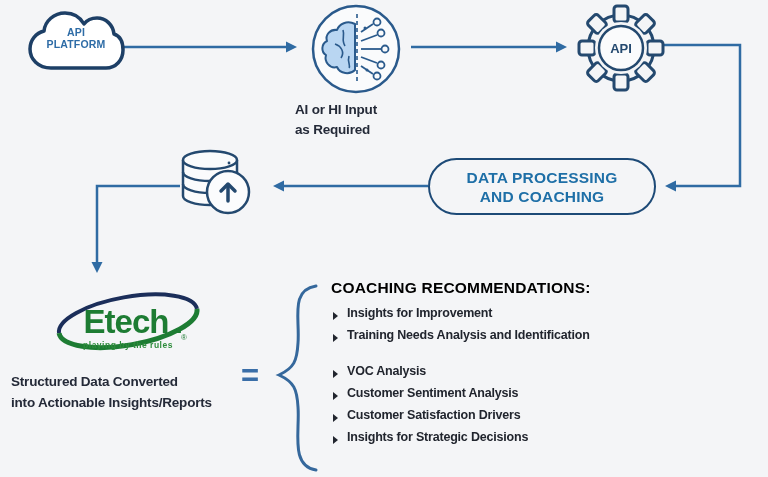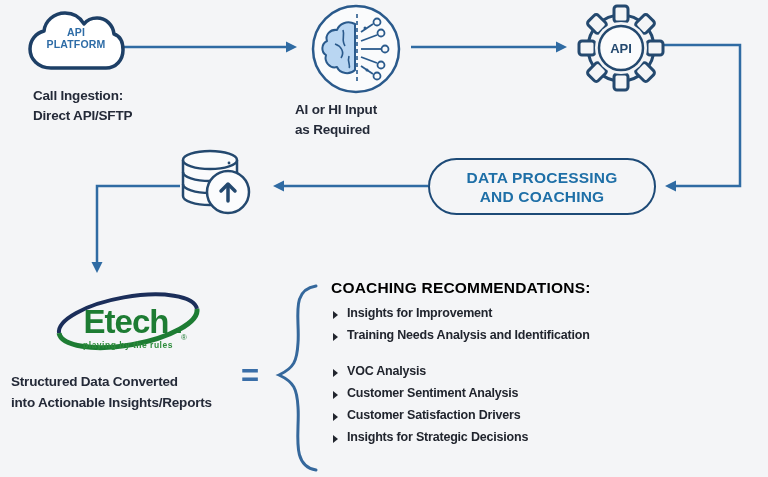--- a/index.html
+++ b/index.html
@@ -22,21 +22,21 @@
   .pill { left:428px; top:158px; width:228px; height:57px; border:2.5px solid #1d4a77;
           border-radius:30px; display:flex; align-items:center; justify-content:center; }
   .pill-text { color:#1e6fa7; font-weight:700; font-size:15.5px; line-height:19px; text-align:center; letter-spacing:0.2px; }
 
   
   .equals { left:241px; top:358px; font-size:31px; font-weight:700; color:#3a6ea8; }
 
   
   .recs { left:331px; top:279px; width:430px; }
   .rec-heading { color:#000000; font-weight:700; font-size:15.5px; letter-spacing:0.2px; margin-bottom:9px; }
-  .rec-item { display:flex; align-items:center; margin-bottom:8px; height:14px; }
+  .rec-item { display:flex; align-items:flex-end; margin-bottom:8px; height:14px; }
   .rec-item .tri { width:0; height:0; border-left:5px solid #21252e; border-top:4px solid transparent;
                    border-bottom:4px solid transparent; margin:3px 9px 0 2px; flex:none; }
   .rec-item .txt { color:#21252e; font-weight:700; font-size:12.5px; letter-spacing:-0.2px; line-height:14px; }
   .rec-gap { height:14px; }
 </style>
 </head>
 <body>
 
 <div class="canvas">
 
@@ -56,24 +56,20 @@
       <polygon points="91.5,262 102.5,262 97,273"></polygon>
     </g>
   </svg>
 
   <svg class="abs" style="left:26px;top:8px" width="100" height="66" viewBox="0 0 100 66">
     <path d="M25,60 C12,60 4,51 4,41 C4,32 10,25 18,23 C19,13 28,5 39,5 C47,5 54,9 58,16 C61,12 66,10 71,10 C80,10 87,17 88,26 C94,28 97,34 97,42 C97,52 90,60 80,60 Z" fill="#ffffff" stroke="#1d3f66" stroke-width="3.5" stroke-linejoin="round"></path>
   </svg>
   <div class="cloud-label">
     <div>API</div>
     <div>PLATFORM</div>
-  </div>
-  <div class="abs caption" style="left:33px;top:86px;">
-    <div>Call Ingestion:</div>
-    <div>Direct API/SFTP</div>
   </div>
 
   <svg class="abs" style="left:305px;top:2px" width="102" height="94" viewBox="0 0 102 94">
     <circle cx="51" cy="47" r="43" fill="#fafbfc" stroke="#2a5a8c" stroke-width="2.5"></circle>
     <path d="M50,22 C42,18 34,22 32,28 C25,27 20,33 22,39 C16,42 16,50 21,53 C19,60 25,67 32,65 C35,72 45,73 50,68 Z" fill="#b9d6f2" stroke="#2a5a8c" stroke-width="2" stroke-linejoin="round"></path>
     <path d="M38,28 C40,34 36,38 40,44 M30,42 C36,44 40,50 36,56 M44,54 C42,60 46,64 44,66" fill="none" stroke="#2a5a8c" stroke-width="1.6"></path>
     <line x1="52" y1="12" x2="52" y2="82" stroke="#2a5a8c" stroke-width="1.6" stroke-dasharray="4,3"></line>
     <g stroke="#2a5a8c" stroke-width="1.8" fill="none">
       <path d="M56,30 L68,22"></path>
         <circle cx="72" cy="20" r="3.5"></circle>

